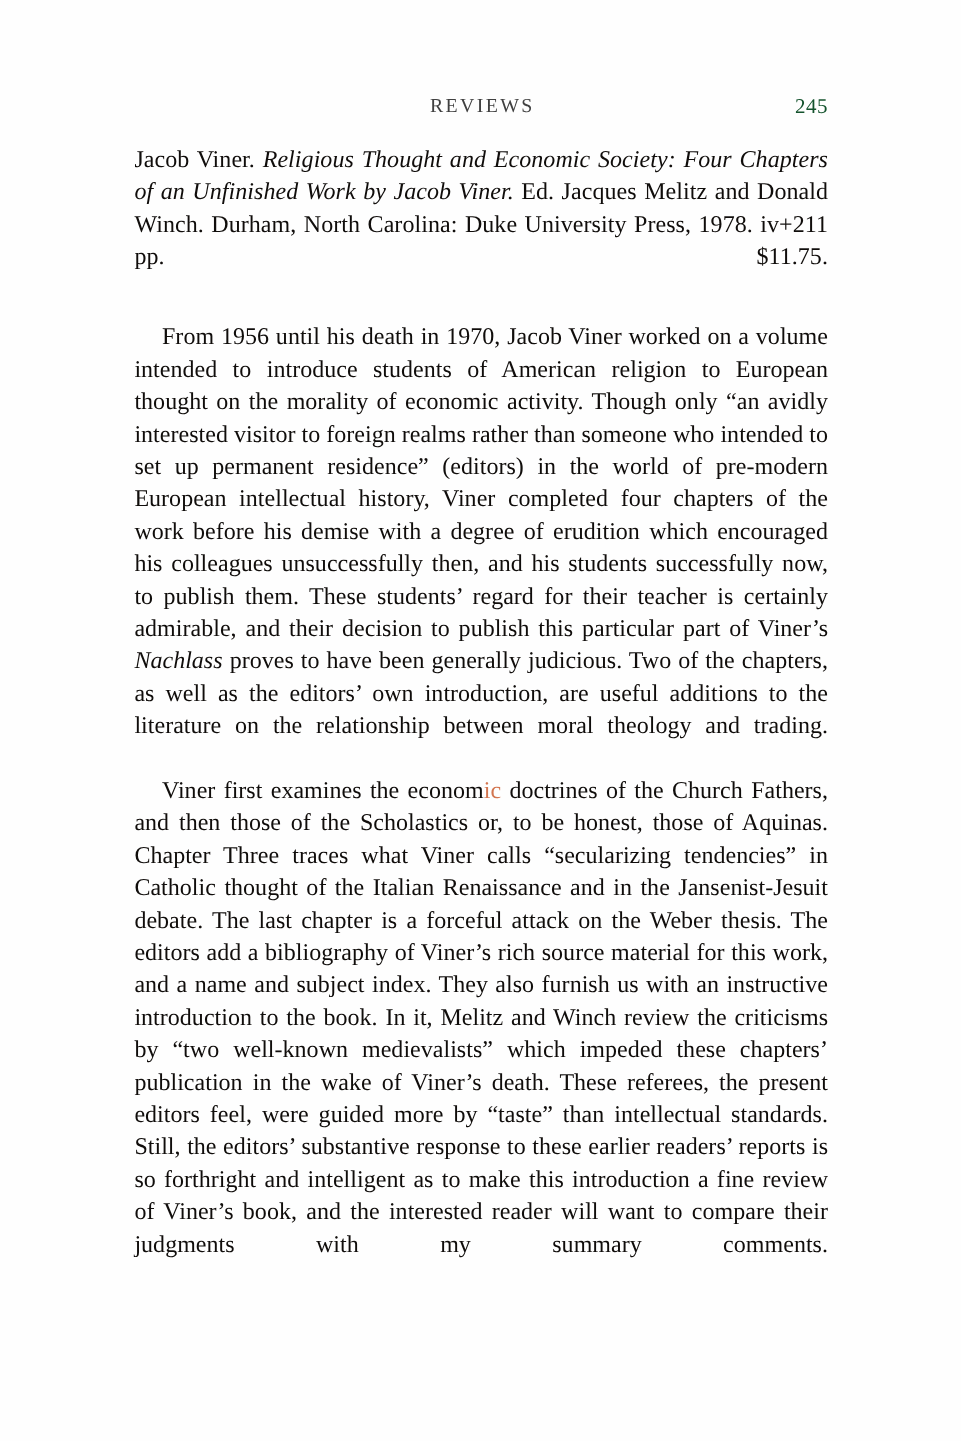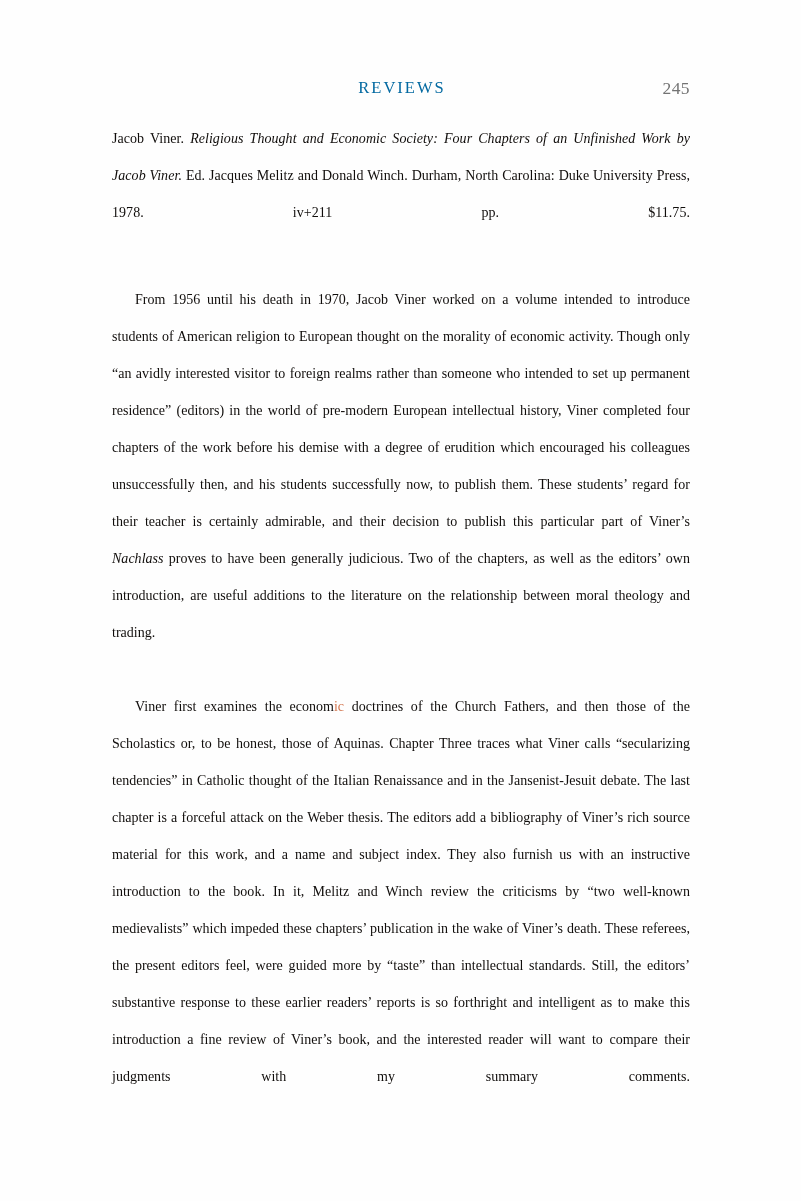--- a/index.html
+++ b/index.html
@@ -33,43 +33,43 @@
     height: 24px;
   }
   .runhead-title {
     position: absolute;
     left: 0; right: 0;
     text-align: center;
     font-size: 16.5px;
     letter-spacing: 2.0px;
     text-indent: 2.0px;
     font-weight: 400;
-    color: #0369a1;
+    color: #404040;
   }
   .runhead-folio {
     position: absolute;
     right: 0;
     top: 0;
     font-size: 17.5px;
     letter-spacing: 0.4px;
-    color: #737373;
+    color: #14532d;
   }
 
   
   .textblock {
     position: absolute;
     left: 112px;
     top: 120px;
     width: 578px;
   }
 
   p {
     margin: 0;
-    font-size: 14px;
-    line-height: 37px;
+    font-size: 20px;
+    line-height: 27px;
     text-align: justify;
     text-justify: inter-word;
     color: #100d0b;
     -webkit-font-smoothing: antialiased;
   }
 
   
   .citation {
     margin-bottom: 13px;
     letter-spacing: 0.05px;

